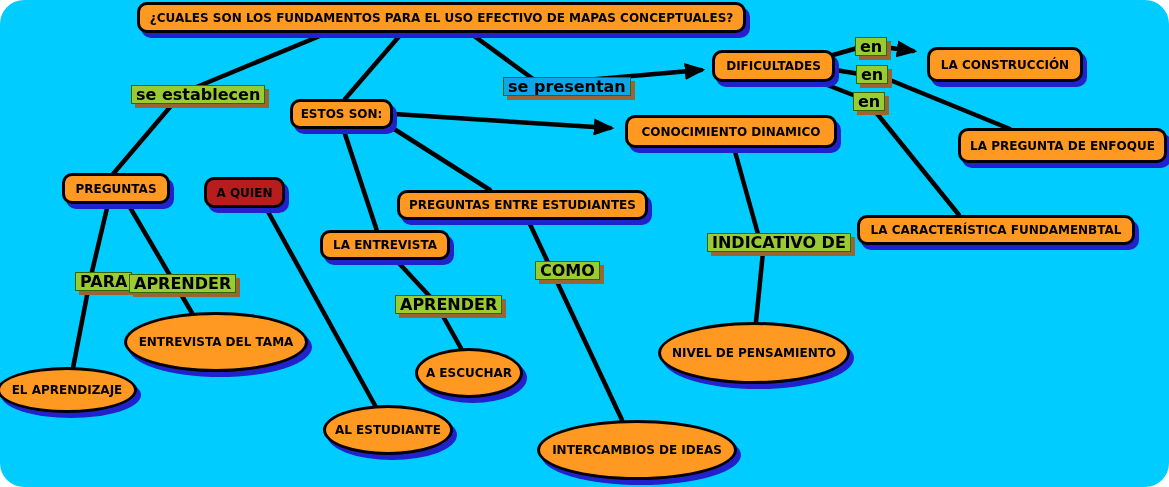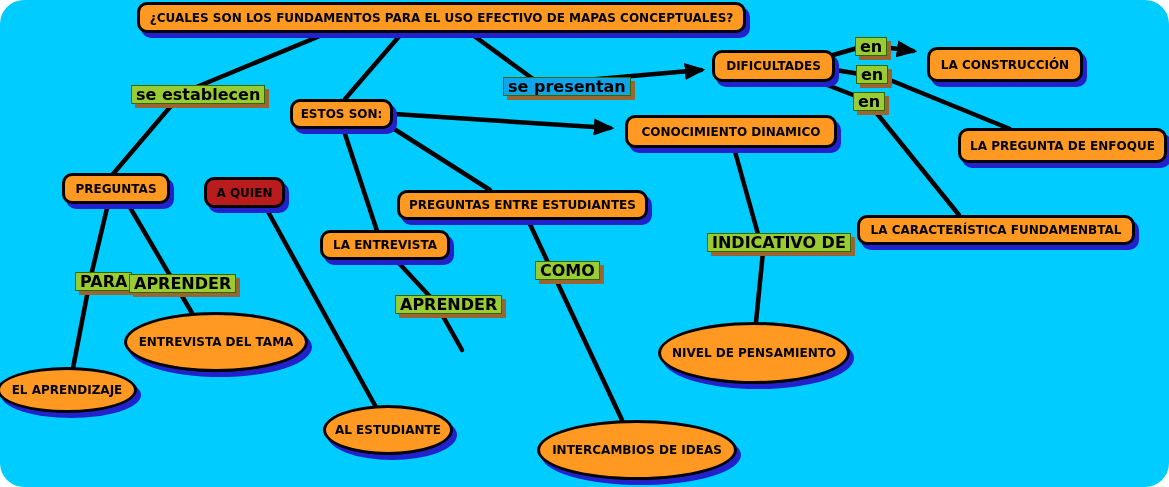--- a/index.html
+++ b/index.html
@@ -129,20 +129,23 @@
     </div>
     <div class="node ellipse" style="left: -3px; top: 367px; width: 140px; height: 46px; background: rgb(255, 153, 34); border-color: rgb(0, 0, 0); box-shadow: rgb(34, 34, 204) 4px 5px 0px;">
       <span>EL APRENDIZAJE</span>
     </div>
     <div class="node ellipse" style="left: 124px; top: 312px; width: 184px; height: 60px; background: rgb(255, 153, 34); border-color: rgb(0, 0, 0); box-shadow: rgb(34, 34, 204) 4px 5px 0px;">
       <span>ENTREVISTA DEL TAMA</span>
     </div>
     <div class="node ellipse" style="left: 323px; top: 405px; width: 130px; height: 50px; background: rgb(255, 153, 34); border-color: rgb(0, 0, 0); box-shadow: rgb(34, 34, 204) 4px 5px 0px;">
       <span>AL ESTUDIANTE</span>
     </div>
+    <div class="node ellipse" style="left: 415px; top: 348px; width: 108px; height: 50px; background: rgb(255, 153, 34); border-color: rgb(0, 0, 0); box-shadow: rgb(34, 34, 204) 4px 5px 0px;">
+      <span>A ESCUCHAR</span>
+    </div>
     <div class="node ellipse" style="left: 537px; top: 420px; width: 200px; height: 60px; background: rgb(255, 153, 34); border-color: rgb(0, 0, 0); box-shadow: rgb(34, 34, 204) 4px 5px 0px;">
       <span>INTERCAMBIOS DE IDEAS</span>
     </div>
     <div class="node ellipse" style="left: 658px; top: 322px; width: 192px; height: 62px; background: rgb(255, 153, 34); border-color: rgb(0, 0, 0); box-shadow: rgb(34, 34, 204) 4px 5px 0px;">
       <span>NIVEL DE PENSAMIENTO</span>
     </div>
     <div class="link-label" style="left: 131px; top: 85px; background: rgb(153, 204, 51); box-shadow: rgb(153, 102, 51) 4px 4px 0px;">se establecen</div>
     <div class="link-label" style="left: 503px; top: 77px; background: #0ea5e9; box-shadow: rgb(153, 102, 51) 4px 4px 0px;">se presentan</div>
     <div class="link-label" style="left: 855px; top: 37px; background: rgb(153, 204, 51); box-shadow: rgb(153, 102, 51) 4px 4px 0px;">en</div>
     <div class="link-label" style="left: 856px; top: 65px; background: rgb(153, 204, 51); box-shadow: rgb(153, 102, 51) 4px 4px 0px;">en</div>

